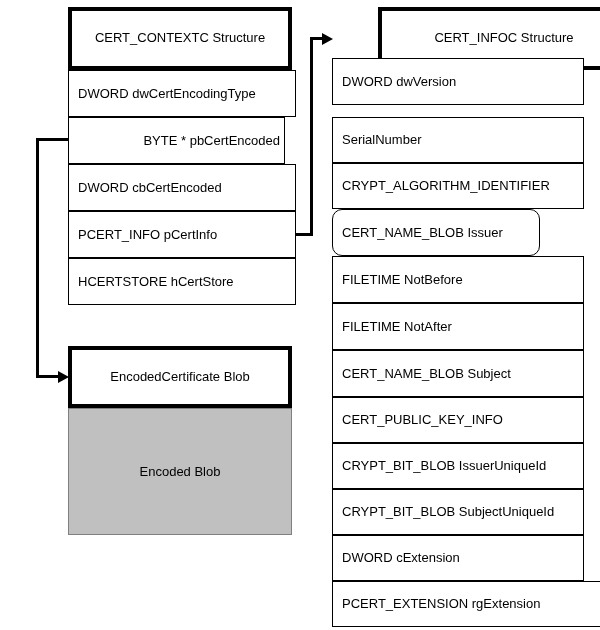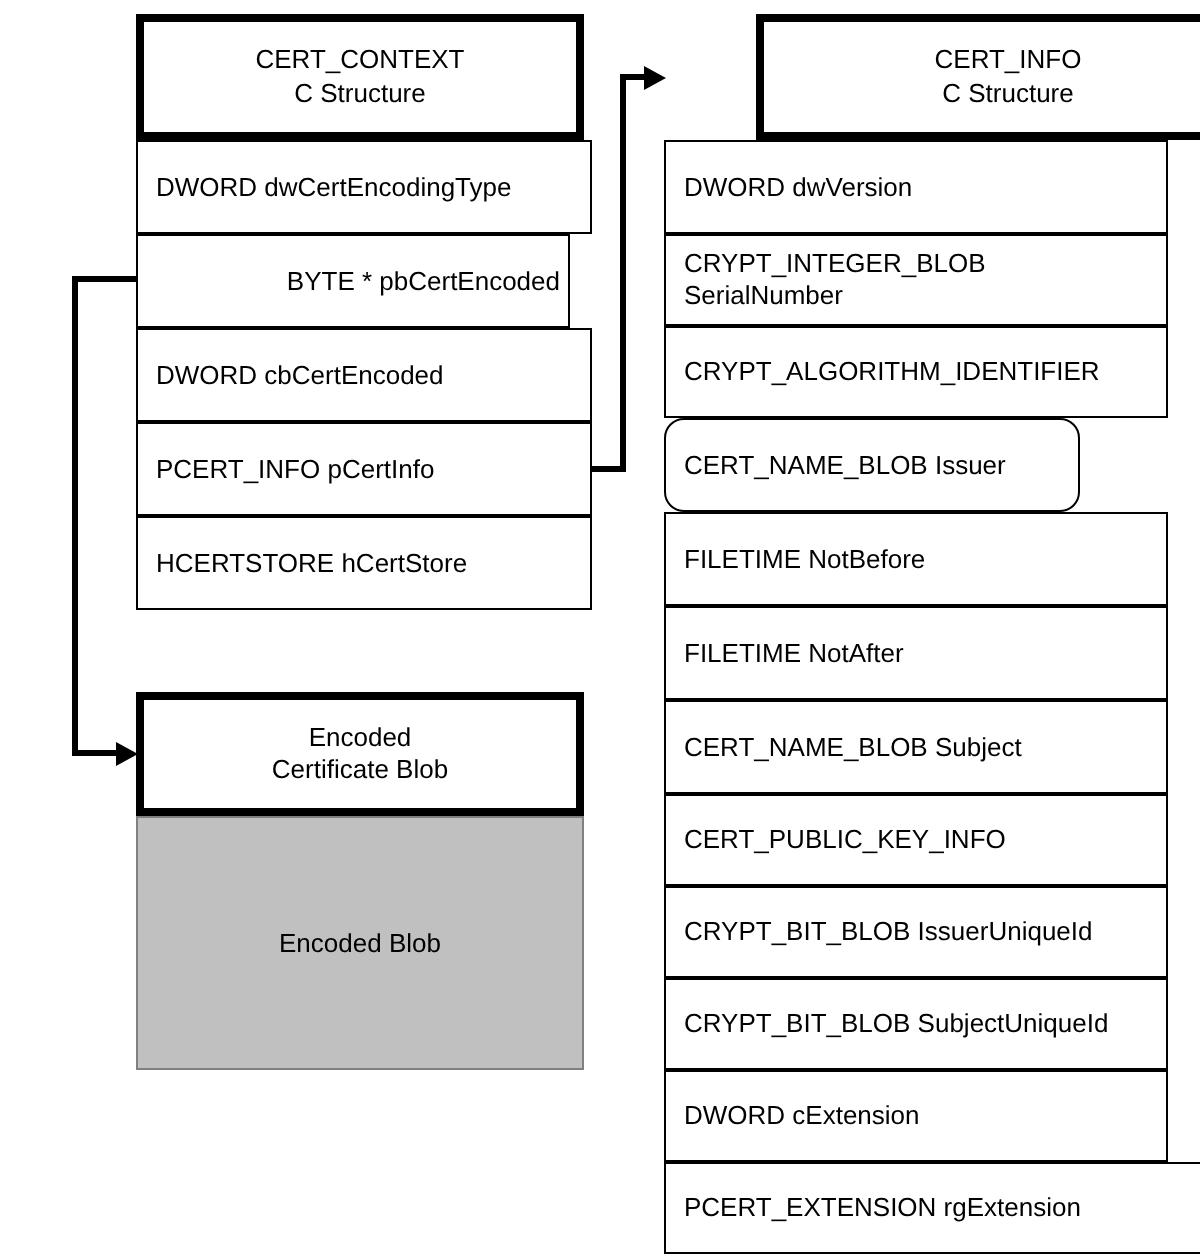--- a/index.html
+++ b/index.html
@@ -21,21 +21,21 @@
   
   .struct {
     position: absolute;
   }
   .hdr {
     position: absolute;
     box-sizing: border-box;
     border: 4px solid #000000;
     background: #ffffff;
     display: flex;
-    flex-direction: column;
+    flex-direction: row;
     align-items: center;
     justify-content: center;
     text-align: center;
     font-size: 13px;
     color: #000000;
     line-height: 1.25;
   }
   .hdr .l1, .hdr .l2 {
     display: block;
     white-space: nowrap;
@@ -132,26 +132,25 @@
     </div>
   </div>
 
   <div class="struct">
 
     <div class="hdr" style="left:332px; top:7px; width:252px; height:63px;margin-left:46px;">
       <span class="l1">CERT_INFO</span>
       <span class="l2">C Structure</span>
     </div>
 
-    <div class="row" style="left:332px; top:70px; width:252px; height:47px;">
+    <div class="row" style="left:332px; top:58px; width:252px; height:47px;">
       <span class="t1">DWORD dwVersion</span>
     </div>
 
     <div class="row" style="left:332px; top:117px; width:252px; height:46px;">
-      <span class="t1">CRYPT_INTEGER_BLOB</span>
       <span class="t2">SerialNumber</span>
     </div>
 
     <div class="row" style="left:332px; top:163px; width:252px; height:46px;">
       <span class="t1">CRYPT_ALGORITHM_IDENTIFIER</span>
     </div>
 
     <div class="row" style="left:332px; top:209px; width:208px; height:47px;border-radius:10px;">
       <span class="t1">CERT_NAME_BLOB Issuer</span>
     </div>

